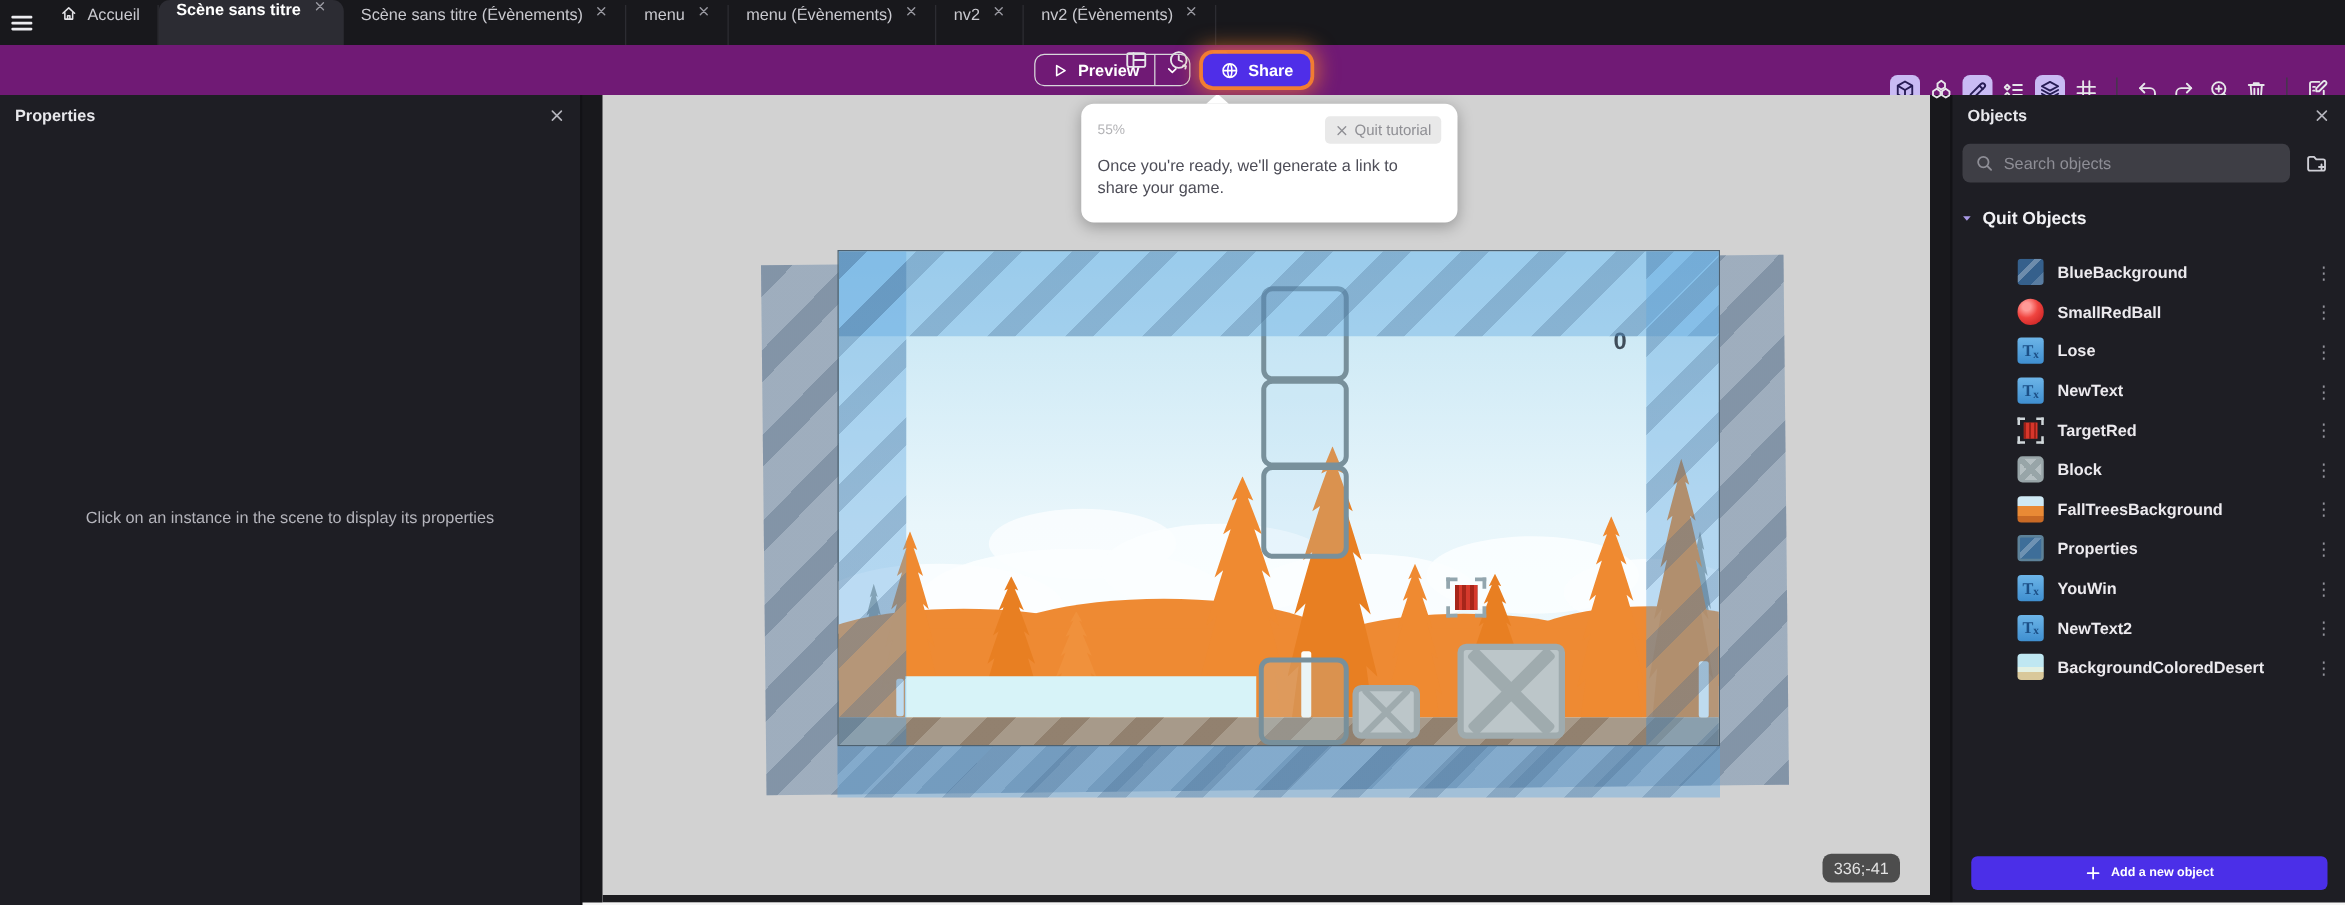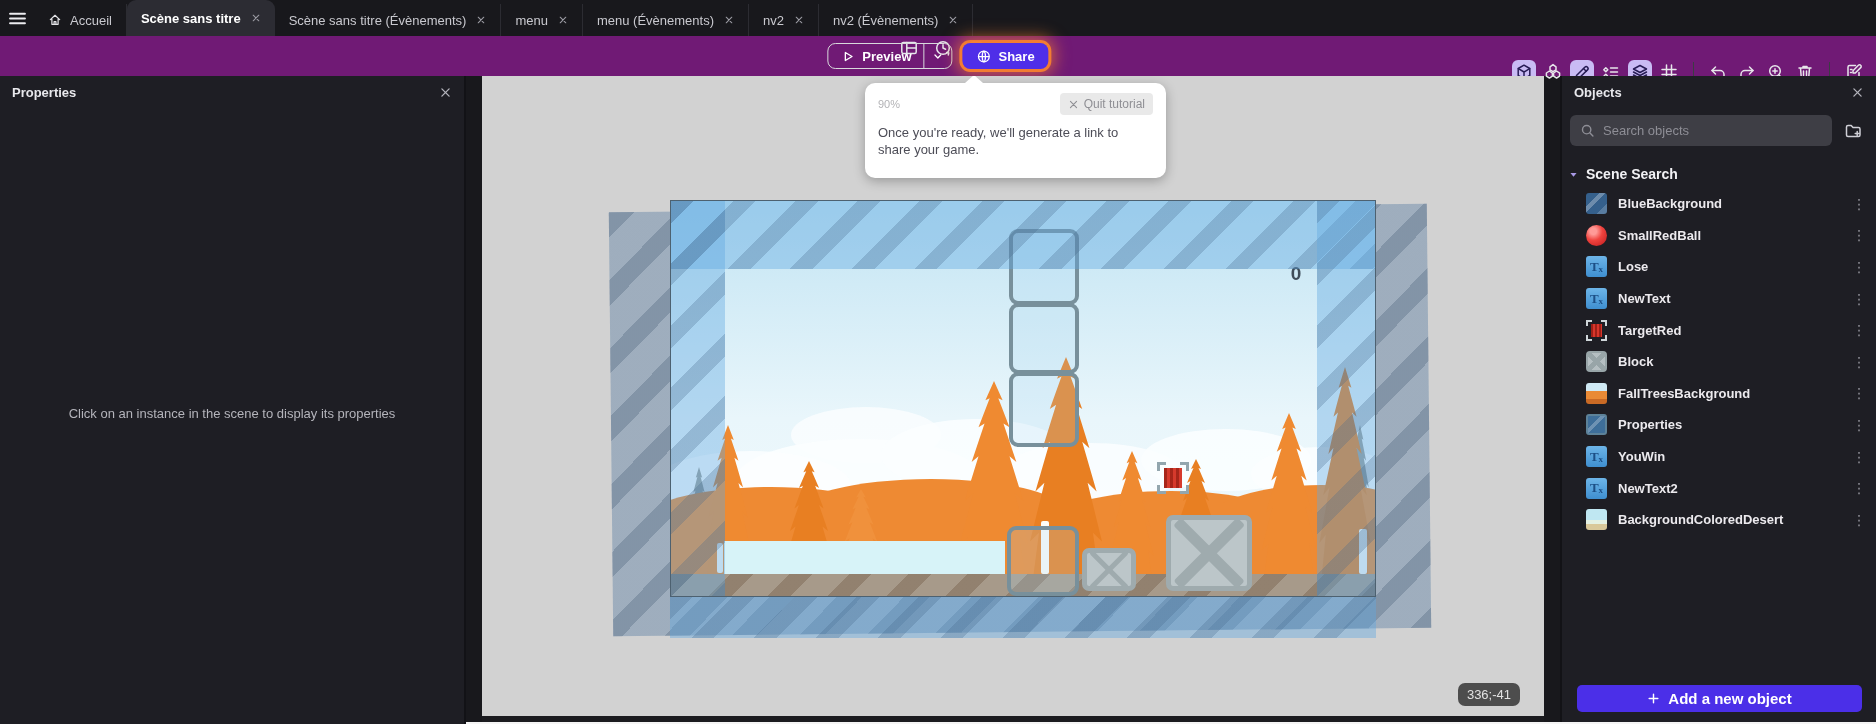--- a/index.html
+++ b/index.html
@@ -4,21 +4,21 @@
 <style>
   * { margin:0; padding:0; box-sizing:border-box; }
   html,body { width:1876px; height:724px; overflow:hidden; background:#111;
     font-family:"Liberation Sans", sans-serif; }
   .app { position:relative; width:1876px; height:724px; background:#18181c; }
 
   
   .tabbar { height:36px; background:#18181c; display:flex; align-items:flex-end; }
   .hamburger { width:34px; height:36px; display:flex; align-items:center; justify-content:center; color:#ececf0; cursor:pointer; }
   .tabs { display:flex; align-items:flex-end; height:36px; }
-  .tab { position:relative; height:32px; display:flex; align-items:center; gap:8px;
+  .tab { position:relative; height:32px; display:flex; gap:8px;
     padding:0 14px; color:#c9c9cf; font-size:13px; white-space:nowrap; cursor:pointer;
     border-right:1px solid #2c2c32; }
   .tab.active { height:36px; background:#2c2c33; border-radius:9px 9px 0 0; border-right:none;
     color:#ffffff; font-weight:bold; }
   .tab.active + .tab { border-left:none; }
   .tab .tab-label { pointer-events:none; }
   .tab .tab-home { color:#e2e2e6; display:flex; }
   .tab .tab-close { display:flex; color:#9a9aa2; margin-left:2px; }
 
   
@@ -120,21 +120,21 @@
   .search-box input { flex:1; background:transparent; border:none; outline:none; color:#ddddE2;
     font-size:13px; font-family:"Liberation Sans",sans-serif; }
   .search-box input::placeholder { color:#8e8e96; }
   .folder-btn { width:26px; height:26px; background:transparent; border:none; color:#cfcfd6;
     display:flex; align-items:center; justify-content:center; cursor:pointer; }
   .section-header { display:flex; align-items:center; gap:7px; padding:12px 8px 4px 6px; cursor:pointer; }
   .section-header .caret { color:#a99ae6; display:flex; }
   .section-header .sec-label { color:#f2f2f5; font-size:14px; font-weight:bold; }
   .global-empty { padding:6px 8px 4px 30px; color:#c9c9cf; font-size:13px; }
   .global-empty a { color:#a592f2; font-weight:bold; text-decoration:underline; cursor:pointer; }
-  .obj-list { margin-top:2px; }
+  .obj-list { margin-top:16px;padding-left:28px; }
   .obj-row { display:flex; align-items:center; gap:11px; height:31.6px; padding:0 10px 0 24px; cursor:pointer; }
   .obj-name { color:#eceaee; font-size:13px; font-weight:bold; }
   .obj-kebab { margin-left:auto; color:#92929a; font-size:14px; cursor:pointer; }
   .thumb { width:21px; height:21px; border-radius:3px; position:relative; flex:none; }
   .thumb.blue-diag { background:#35608c;
     background-image:linear-gradient(135deg, transparent 32%, rgba(255,255,255,.28) 32% 46%, transparent 46% 74%, rgba(255,255,255,.18) 74%); }
   .thumb.blue-block { background:#3e6e99;
     background-image:linear-gradient(135deg, transparent 36%, rgba(255,255,255,.25) 36% 52%, transparent 52%); border:2px solid #5d8299; }
   .thumb.red-ball { border-radius:50%;
     background:radial-gradient(circle at 35% 30%, #ff9a97 0 16%, #f0443f 45%, #cf2828 80%); }
@@ -148,21 +148,21 @@
   .thumb.fall-trees { background:linear-gradient(#cfe9f4 0 38%, #e98a35 38% 76%, #c96a25 76%); }
   .thumb.desert { background:linear-gradient(#bfe7f2 0 52%, #e4f1e3 52% 70%, #d9c89a 70%); }
   .thumb.target-obj b { position:absolute; left:5px; top:4px; width:11px; height:13px; background:#d8362b;
     background-image:repeating-linear-gradient(90deg, rgba(110,15,8,.55) 0 2px, transparent 2px 4px); }
   .thumb.target-obj i { position:absolute; width:6px; height:6px; border:2px solid #cfd6d9; }
   .thumb.target-obj i.tl { left:0; top:0; border-right:none; border-bottom:none; }
   .thumb.target-obj i.tr { right:0; top:0; border-left:none; border-bottom:none; }
   .thumb.target-obj i.bl { left:0; bottom:0; border-right:none; border-top:none; }
   .thumb.target-obj i.br { right:0; bottom:0; border-left:none; border-top:none; }
   .add-btn { position:absolute; left:15px; right:14px; bottom:12px; height:27px; background:#4b2fe8;
-    border:none; border-radius:5px; color:#fff; font-size:15px; font-weight:bold; cursor:pointer;
+    border:none; border-radius:5px; color:#fff; font-size:10px; font-weight:bold; cursor:pointer;
     display:flex; align-items:center; justify-content:center; gap:8px;
     font-family:"Liberation Sans",sans-serif; }
   svg { display:block; }
 </style>
 </head>
 <body>
 
 <div class="app">
 
   <div class="tabbar">
@@ -432,21 +432,21 @@
 
         <div class="ov ov-top"></div>
         <div class="ov ov-left"></div>
         <div class="ov ov-right"></div>
       </div>
 
       <div class="below-band"></div>
 
       <div class="tooltip">
         <div class="tooltip-row">
-          <span class="tooltip-progress">90%</span>
+          <span class="tooltip-progress">55%</span>
           <button class="quit-btn">
             <span>
                 <svg width="11" height="11" viewBox="0 0 18 18" fill="none" stroke="currentColor" stroke-width="1.8" stroke-linecap="round">
                   <path d="M4 4l10 10M14 4L4 14"></path>
                 </svg>
               </span>
             <span>Quit tutorial</span>
           </button>
         </div>
         <div class="tooltip-msg">Once you're ready, we'll generate a link to share your game.</div>
@@ -483,21 +483,21 @@
         </button>
       </div>
 
 
       <div class="section-header">
         <span class="caret">
             <svg width="11" height="11" viewBox="0 0 18 18" fill="currentColor">
               <path d="M4 6.5h10L9 12.5z"></path>
             </svg>
           </span>
-        <span class="sec-label">Scene Search</span>
+        <span class="sec-label">Quit Objects</span>
       </div>
       <div class="obj-list">
           <div class="obj-row">
             <span class="thumb blue-diag"></span>
             <span class="obj-name">BlueBackground</span>
             <span class="obj-kebab">⋮</span>
           </div>
           <div class="obj-row">
             <span class="thumb red-ball"></span>
             <span class="obj-name">SmallRedBall</span>

